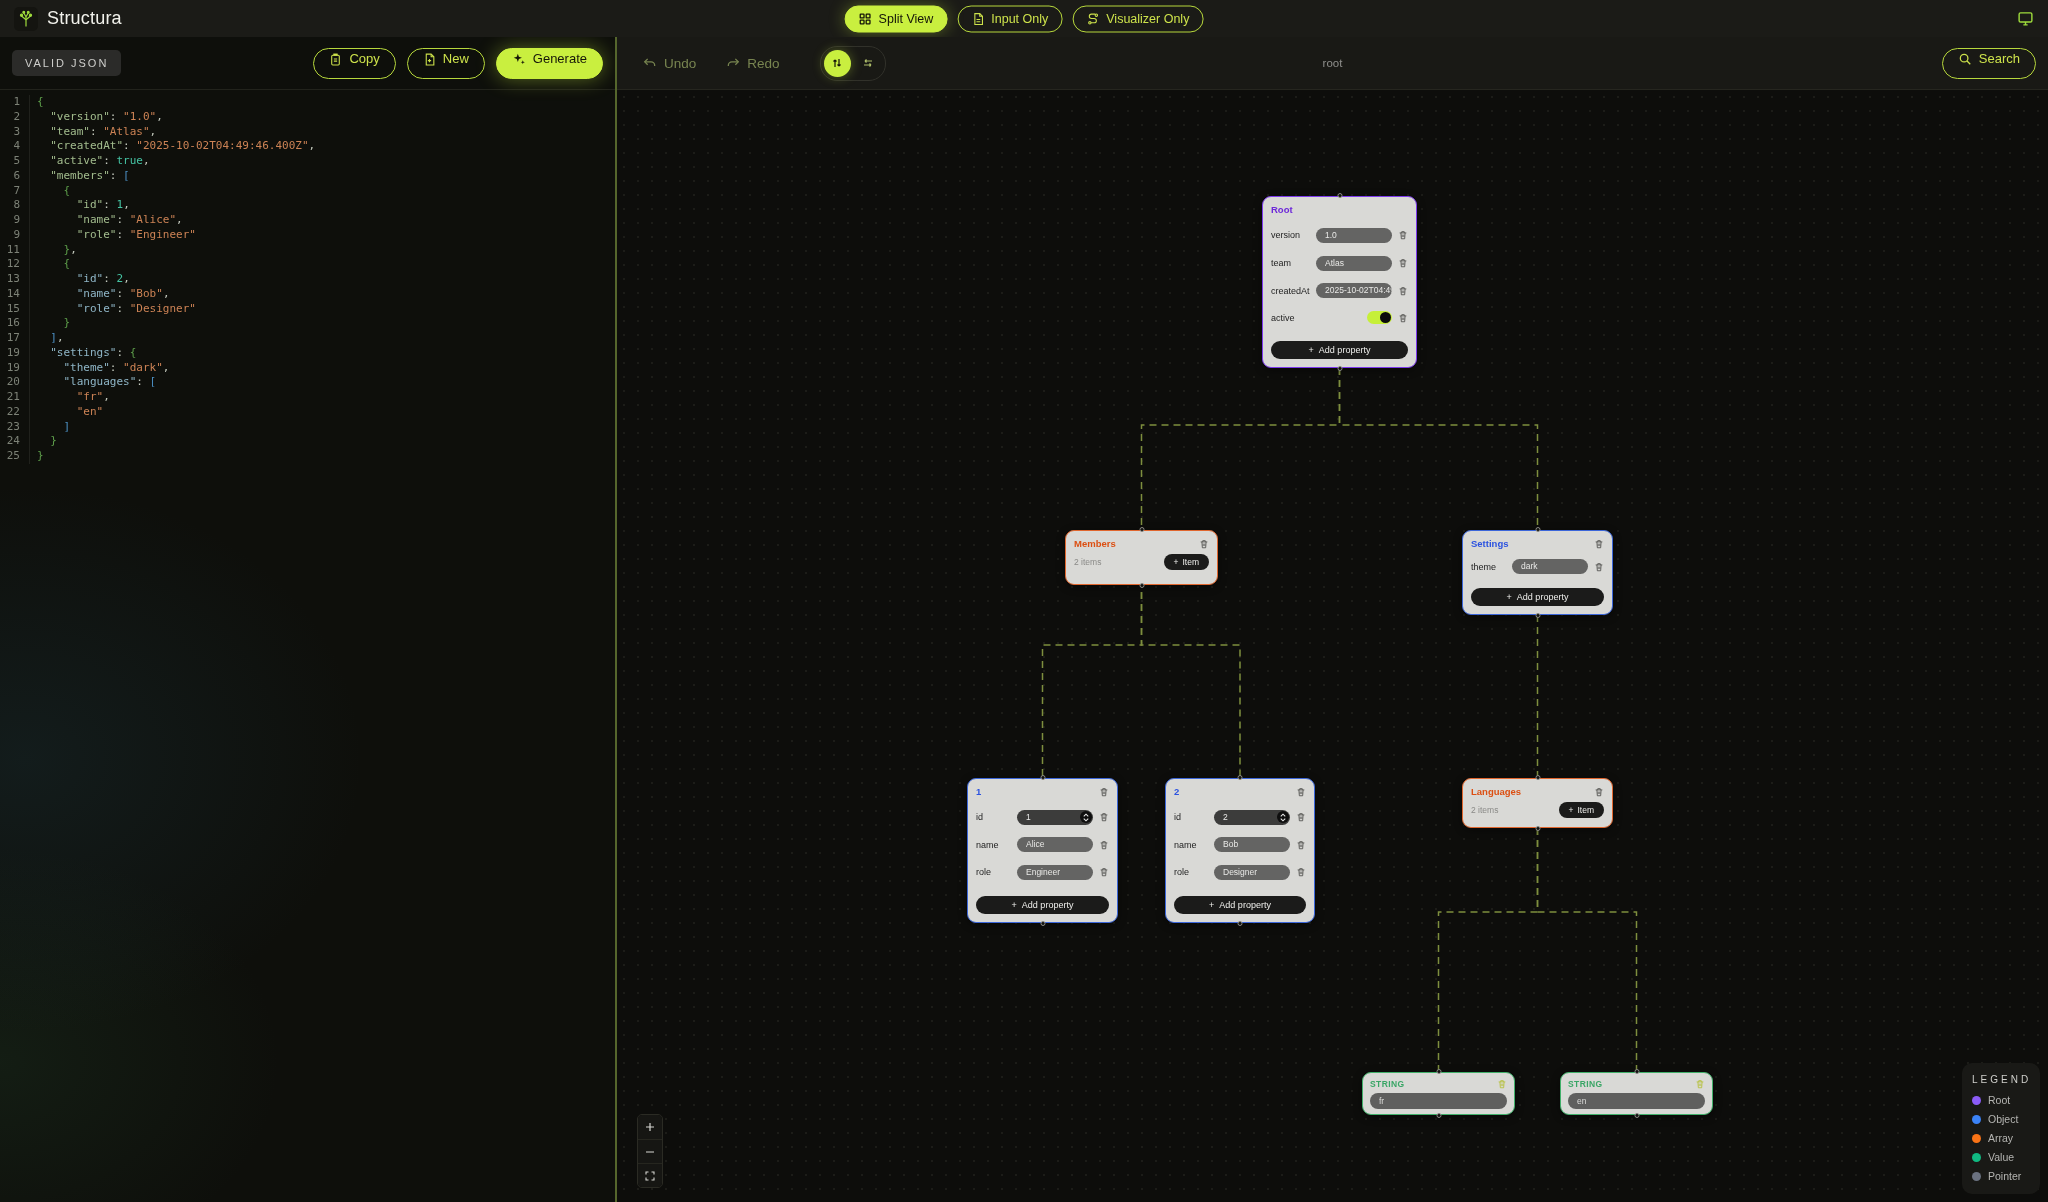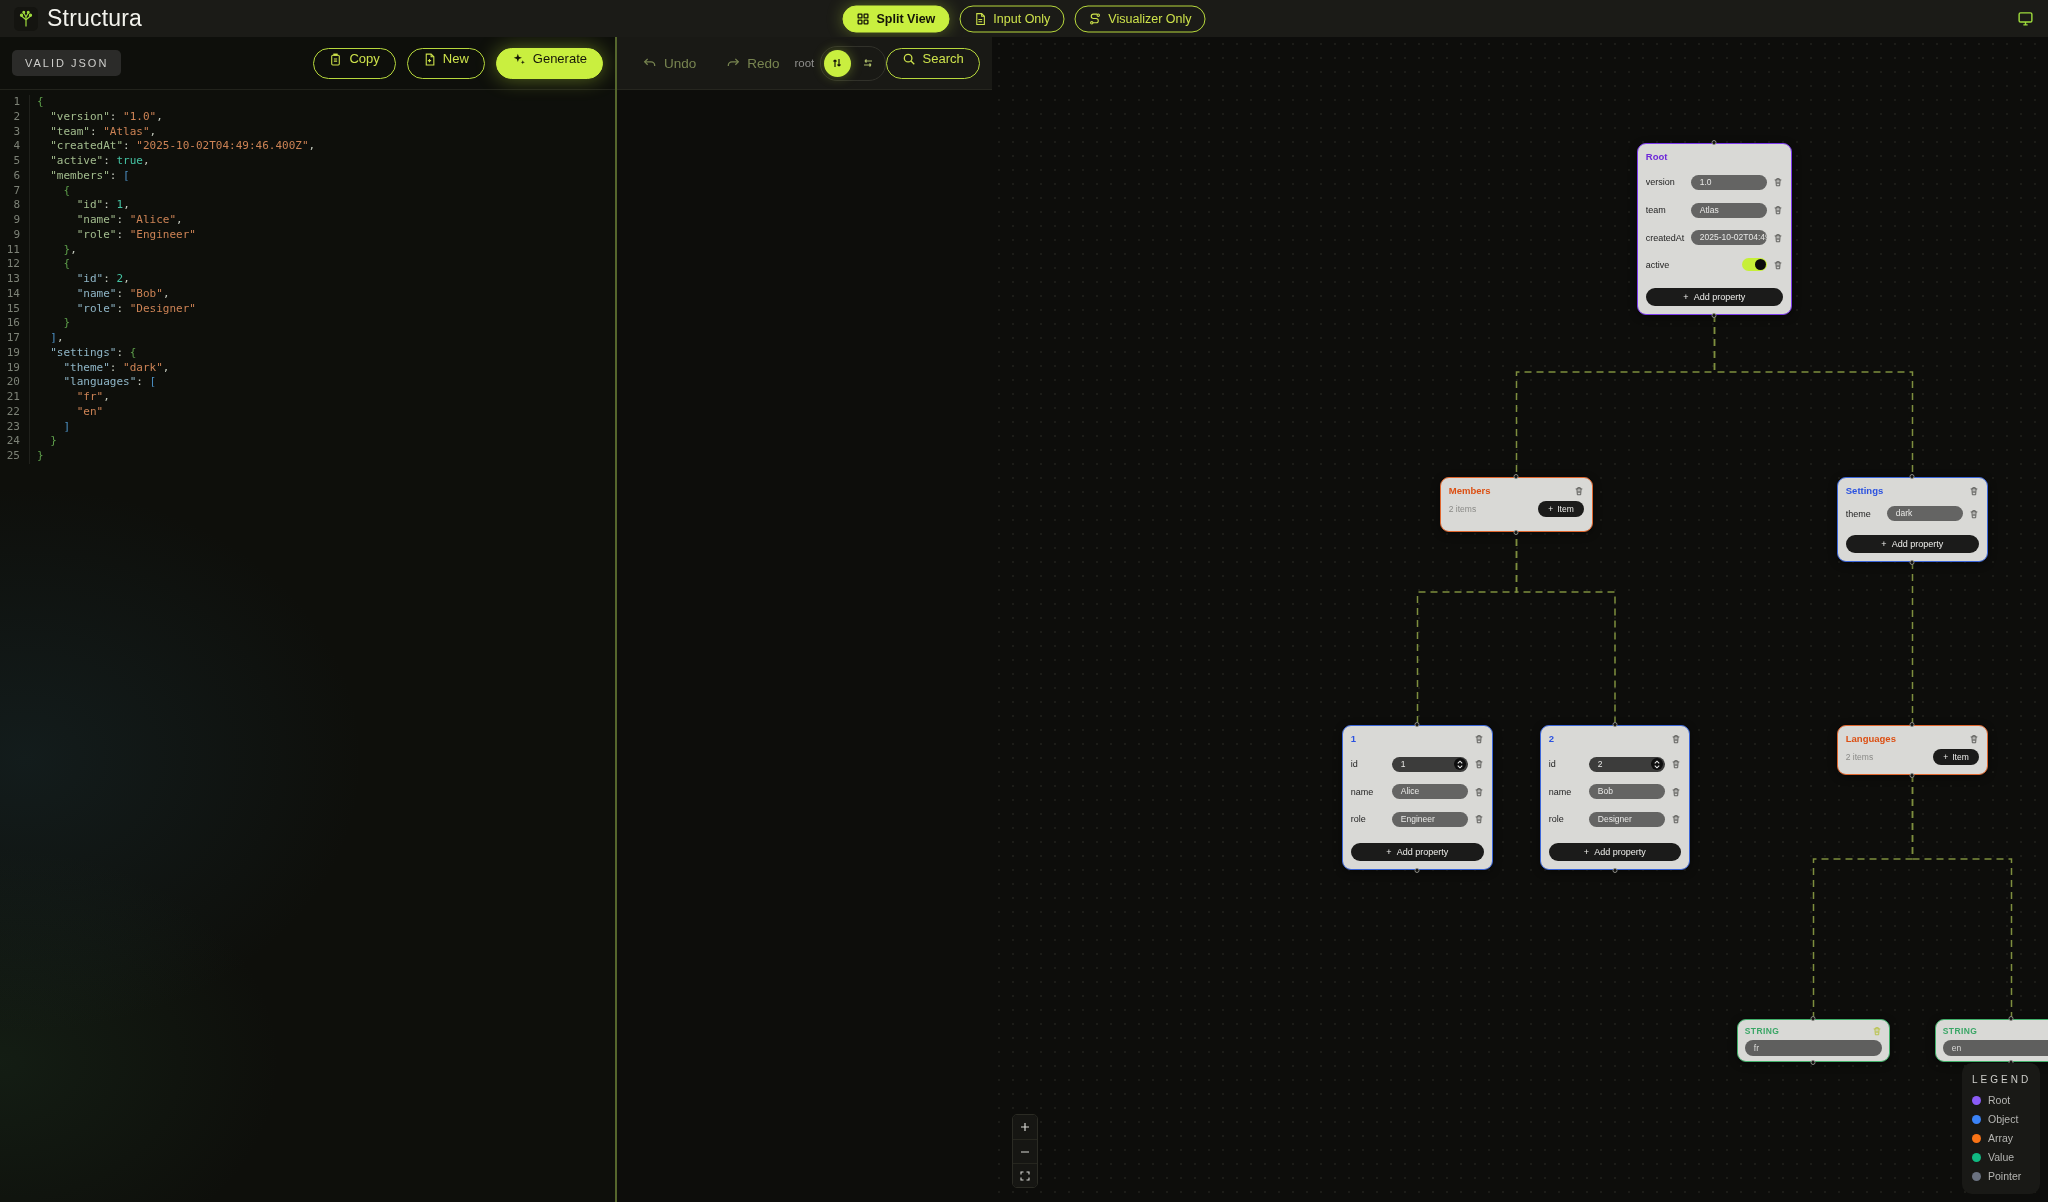--- a/index.html
+++ b/index.html
@@ -5,38 +5,38 @@
   * { margin:0; padding:0; box-sizing:border-box; }
   html,body { width:2048px; height:1202px; overflow:hidden; background:#0b0b09;
     font-family:"Liberation Sans", sans-serif; }
 
   
   .app-header { height:37px; background:#1b1b17; display:flex; align-items:center;
     position:relative; padding:0 14px; }
   .logo-wrap { display:flex; align-items:center; gap:9px; }
   .logo-tile { width:24px; height:24px; border-radius:5px; background:#141410;
     display:flex; align-items:center; justify-content:center; }
-  .app-title { color:#f2f2ec; font-size:23px; font-weight:500; letter-spacing:.2px; }
+  .app-title { color:#f2f2ec; font-size:18px; font-weight:500; letter-spacing:.2px; }
   .view-toggles { position:absolute; left:50%; top:50%; transform:translate(-50%,-50%);
     display:flex; gap:10px; }
   .vt-btn { display:flex; align-items:center; gap:7px; height:27px; padding:0 13px;
     border-radius:14px; border:1px solid #b7d83c; background:transparent;
     color:#cde24b; font-size:12.5px; cursor:pointer; font-family:inherit; }
   .vt-btn.active { background:#c9ef3f; color:#141408; border-color:#c9ef3f;
-    box-shadow:0 0 16px rgba(201,239,63,.35); font-weight:700; }
+    box-shadow:0 0 16px rgba(201,239,63,.35); font-weight:400; }
   .hdr-right { margin-left:auto; display:flex; align-items:center; }
 
   
   .main { display:flex; height:1165px; }
   .editor-panel { width:615px; background:#0e0f0b; display:flex; flex-direction:column;
     background-image:
       radial-gradient(520px 420px at 4% 62%, rgba(38,80,95,.20), transparent 65%),
       radial-gradient(430px 330px at 0% 88%, rgba(44,92,58,.18), transparent 65%); }
   .divider { width:2px; background:#55662c; }
-  .viz-panel { flex:1; display:flex; flex-direction:row; background:#0d0d0b; }
+  .viz-panel { flex:1; display:flex; flex-direction:column; background:#0d0d0b; }
 
   
   .editor-toolbar { height:53px; display:flex; align-items:center; padding:0 12px;
     border-bottom:1px solid #22231c; flex:0 0 auto; }
   .status-badge { background:#2b2b29; color:#cfcfcc; font-size:11px; letter-spacing:2px;
     padding:7px 13px; border-radius:5px; }
   .ed-btns { margin-left:auto; display:flex; gap:11px; align-items:center; }
   .pill-btn { display:flex; align-items:flex-end; gap:7px; height:31px; padding:12px 15px;
     border-radius:16px; border:1px solid #b7d83c; background:transparent; color:#cde24b;
     font-size:13px; cursor:pointer; font-family:inherit; }

